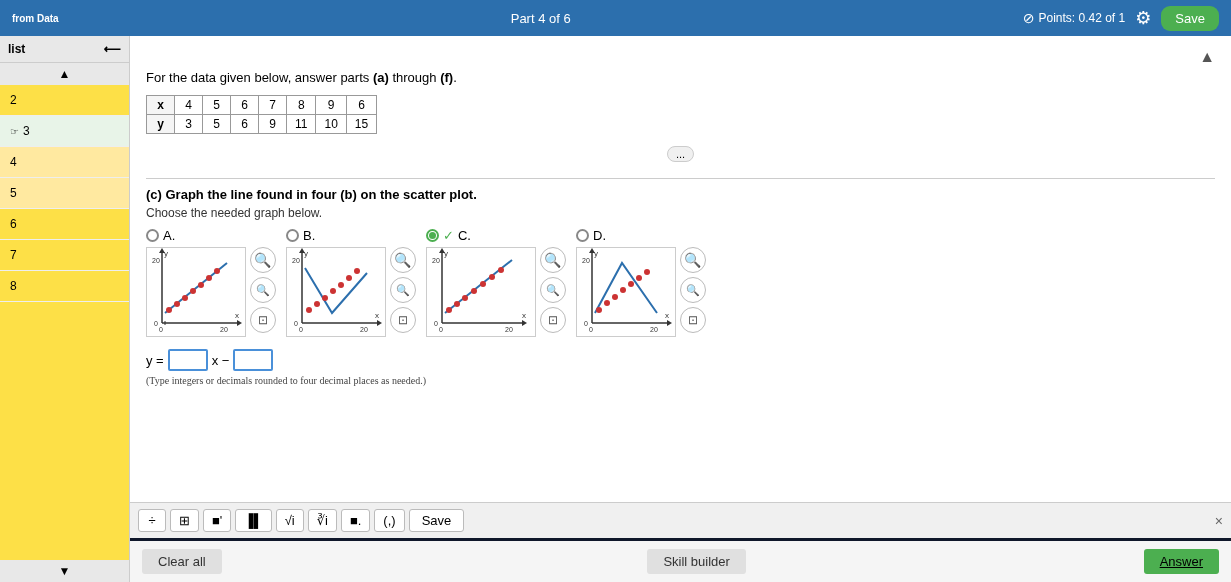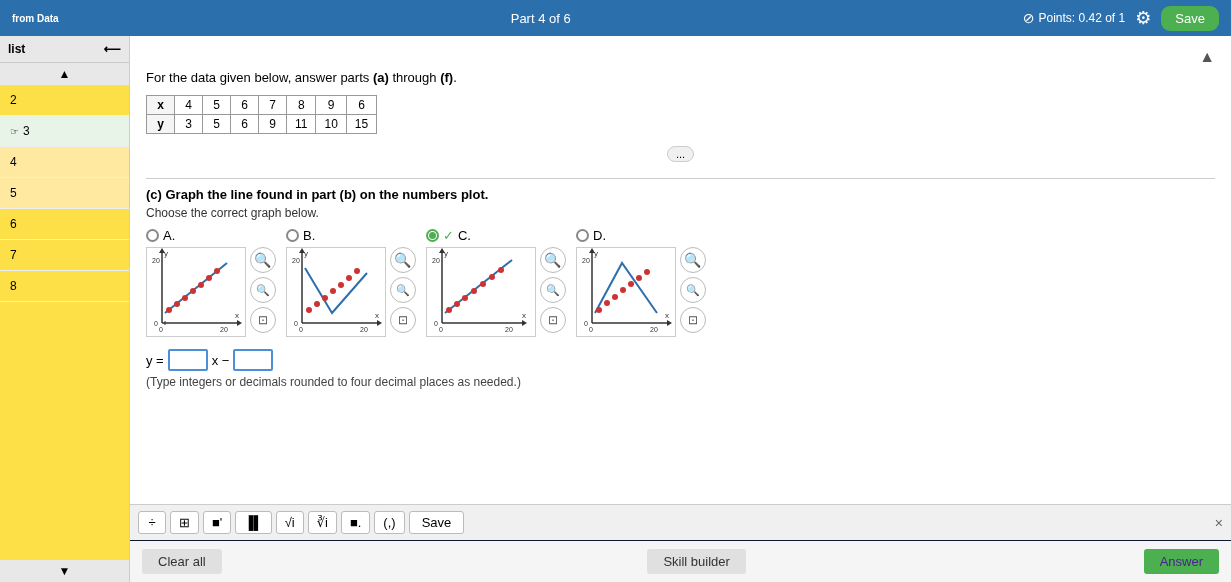--- a/index.html
+++ b/index.html
@@ -214,23 +214,24 @@
     .answer-box {
       width: 40px;
       height: 22px;
       border: 2px solid #4a90d9;
       border-radius: 2px;
       text-align: center;
       font-size: 13px;
     }
 
     .small-note {
-      font-size: 12px;
+      font-size: 10px;
       color: #444;
       margin-bottom: 0;
+      font-family: Liberation Serif, serif;
     }
 
     .math-toolbar {
       background: #f0f0f0;
       border-top: 1px solid #ccc;
       padding: 6px 8px;
       display: flex;
       align-items: center;
       gap: 4px;
       position: relative;
@@ -256,32 +257,32 @@
       cursor: pointer;
       color: #666;
       font-size: 14px;
     }
 
     .bottom-buttons {
       display: flex;
       justify-content: space-between;
       padding: 8px 12px;
       background: #f5f5f5;
-      border-top: 1px solid #0f172a;
+      border-top: 3px solid #0f172a;
     }
     .action-btn {
       padding: 5px 16px;
       border: none;
       border-radius: 3px;
       cursor: pointer;
       font-size: 13px;
     }
     .clear-btn { background: #e0e0e0; color: #333; }
     .skill-btn { background: #e0e0e0; color: #333; margin-left: 28px; }
-    .answer-btn { background: #4caf50; color: #4c1d95; }
+    .answer-btn { background: #4caf50; color: #000000; text-decoration: underline; }
 
     .divider-line {
       border: none;
       border-top: 1px solid #ccc;
       margin: 8px 0;
     }
 
     .up-arrow {
       text-align: right;
       color: #555;
@@ -362,22 +363,22 @@
       </tbody>
         </table>
 
       <div style="display:flex; justify-content:center; margin-bottom:8px;">
         <span class="expand-btn">...</span>
       </div>
 
       <hr class="divider-line">
 
 
-      <p class="sub-question">(c) Graph the line found in part (b) on the numbers plot.</p>
-      <p class="instruction-text">Choose the correct graph below.</p>
+      <p class="sub-question">(c) Graph the line found in four (b) on the scatter plot.</p>
+      <p class="instruction-text">Choose the needed graph below.</p>
 
       <div class="graphs-row">
 
         <div class="graph-option">
           <div class="graph-label-row">
             <div class="radio-circle"></div>
             <span>A.</span>
           </div>
           <div class="graph-container">
             <svg width="100" height="90" class="graph-svg-area">

